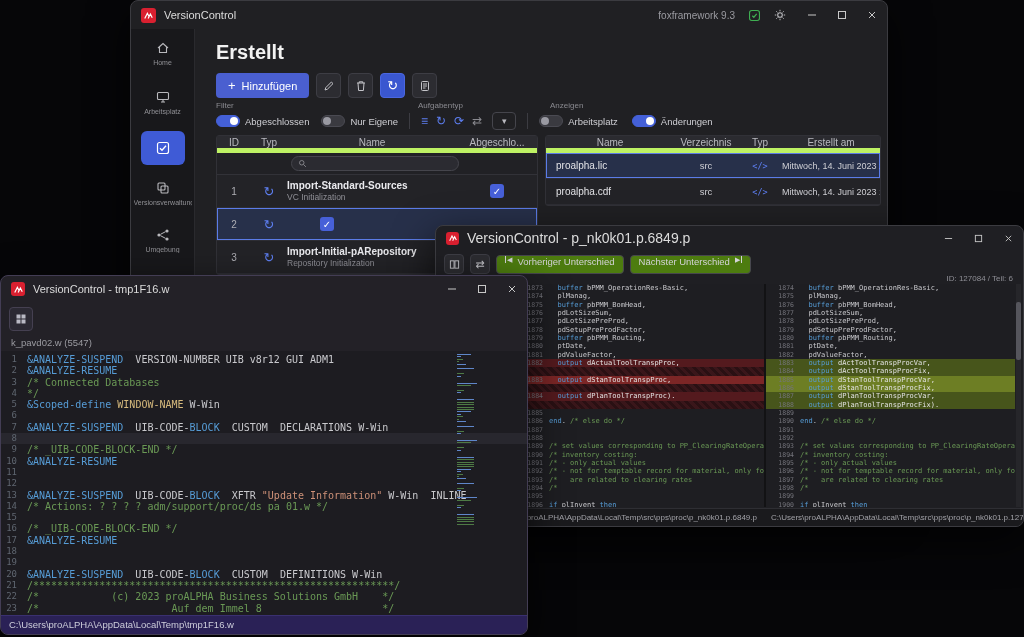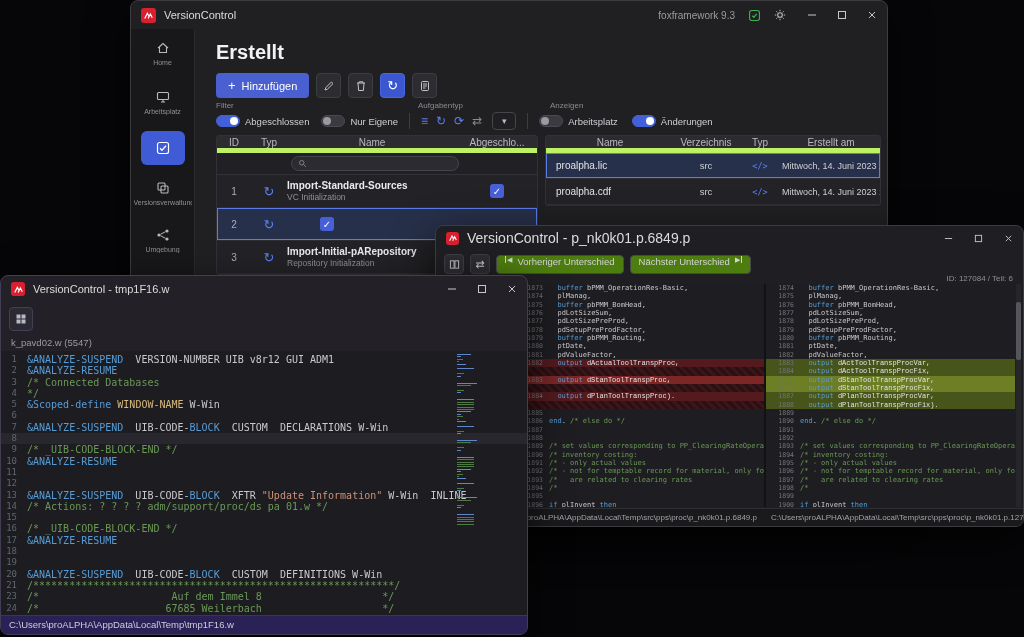--- a/index.html
+++ b/index.html
@@ -87,21 +87,21 @@
 .d-pane.left .dnum{width:112px;}
 .d-pane.right .dnum{width:34px;}
 .dnum{flex:none;text-align:right;padding-right:6px;color:#74747b;font-size:6.5px;}
 .dcode{flex:1;min-width:0;overflow:hidden;}
 .drow.del{background:#541a1e;}
 .drow.del.emph{background:#7c2626;}
 .drow.add{background:#47551b;}
 .drow.add.emph{background:#6d7e24;}
 .drow.gap{background:repeating-linear-gradient(45deg,#2a1013 0 3px,#3a161a 3px 6px);}
 .tk{color:#569cd6;}.tp{color:#c9c9cd;}.tc{color:#6a9955;}.ts{color:#ce9178;}.ta{color:#d7ba7d;}
-.drow.del .tp,.drow.add .tp{color:#e2e2e2;font-family:Liberation Mono, monospace;}
+.drow.del .tp,.drow.add .tp{color:#e2e2e2;}
 .d-status{position:absolute;left:0;right:0;bottom:0;height:18px;background:#1a1a1d;border-top:1px solid #2e2e33;display:flex;align-items:center;font-size:8px;color:#a2a2a8;border-radius:0 0 7px 7px;}
 .d-status .cellL{width:327px;flex:none;position:relative;overflow:hidden;height:100%;}
 .d-status .cellL span{position:absolute;right:6px;top:4px;white-space:nowrap;}
 .d-status .cellR{flex:1;min-width:0;overflow:hidden;white-space:nowrap;padding-left:8px;}
 
 .win-edit{left:0;top:275px;width:528px;height:360px;background:#232127;border:1px solid #433d54;z-index:30;}
 .win-edit .titlebar{height:26px;}
 .e-toolbtn{position:absolute;left:8px;top:31px;width:24px;height:24px;background:#2b2933;border:1px solid #454051;border-radius:4px;display:flex;align-items:center;justify-content:center;color:#b9b9c4;}
 .e-file{position:absolute;left:10px;top:61px;font-size:9.5px;color:#9b9ba1;}
 .e-code{position:absolute;left:0;right:0;top:75px;bottom:19px;background:#1d1c21;padding-top:3px;overflow:hidden;}
@@ -501,20 +501,21 @@
       <div class="eline"><span class="eln">12</span><span class="ecode"></span></div>
       <div class="eline"><span class="eln">13</span><span class="ecode"><span class="tk">&amp;ANALYZE-SUSPEND</span><span class="tp"> _UIB-CODE-</span><span class="tk">BLOCK</span><span class="tp"> _XFTR </span><span class="ts">"Update Information"</span><span class="tp"> W-Win _INLINE</span></span></div>
       <div class="eline"><span class="eln">14</span><span class="ecode"><span class="tc">/* Actions: ? ? ? ? adm/support/proc/ds_pa_01.w */</span></span></div>
       <div class="eline"><span class="eln">15</span><span class="ecode"></span></div>
       <div class="eline"><span class="eln">16</span><span class="ecode"><span class="tc">/* _UIB-CODE-BLOCK-END */</span></span></div>
       <div class="eline"><span class="eln">17</span><span class="ecode"><span class="tk">&amp;ANALYZE-RESUME</span></span></div>
       <div class="eline"><span class="eln">18</span><span class="ecode"></span></div>
       <div class="eline"><span class="eln">19</span><span class="ecode"></span></div>
       <div class="eline"><span class="eln">20</span><span class="ecode"><span class="tk">&amp;ANALYZE-SUSPEND</span><span class="tp"> _UIB-CODE-</span><span class="tk">BLOCK</span><span class="tp"> _CUSTOM _DEFINITIONS W-Win</span></span></div>
       <div class="eline"><span class="eln">21</span><span class="ecode"><span class="tc">/************************************************************/</span></span></div>
+      <div class="eline"><span class="eln">22</span><span class="ecode"><span class="tc">/*            (c) 2023 proALPHA Business Solutions GmbH    */</span></span></div>
       <div class="eline"><span class="eln">23</span><span class="ecode"><span class="tc">/*                      Auf dem Immel 8                    */</span></span></div>
       <div class="eline"><span class="eln">24</span><span class="ecode"><span class="tc">/*                     67685 Weilerbach                    */</span></span></div>
     </div>
   <div class="minimap">
       <div class="mmbar" style="width: 14.28px; background: rgb(95, 134, 201);"></div>
       <div class="mmbar" style="width: 4.2px; background: rgb(95, 134, 201);"></div>
       <div class="mmbar" style="width: 6.16px; background: rgb(78, 122, 69);"></div>
       <div class="mmbar" style="width: 2px; background: rgb(78, 122, 69);"></div>
       <div class="mmbar" style="width: 8.96px; background: rgb(95, 134, 201);"></div>
       <div class="mmbar" style="width: 0px;"></div>

